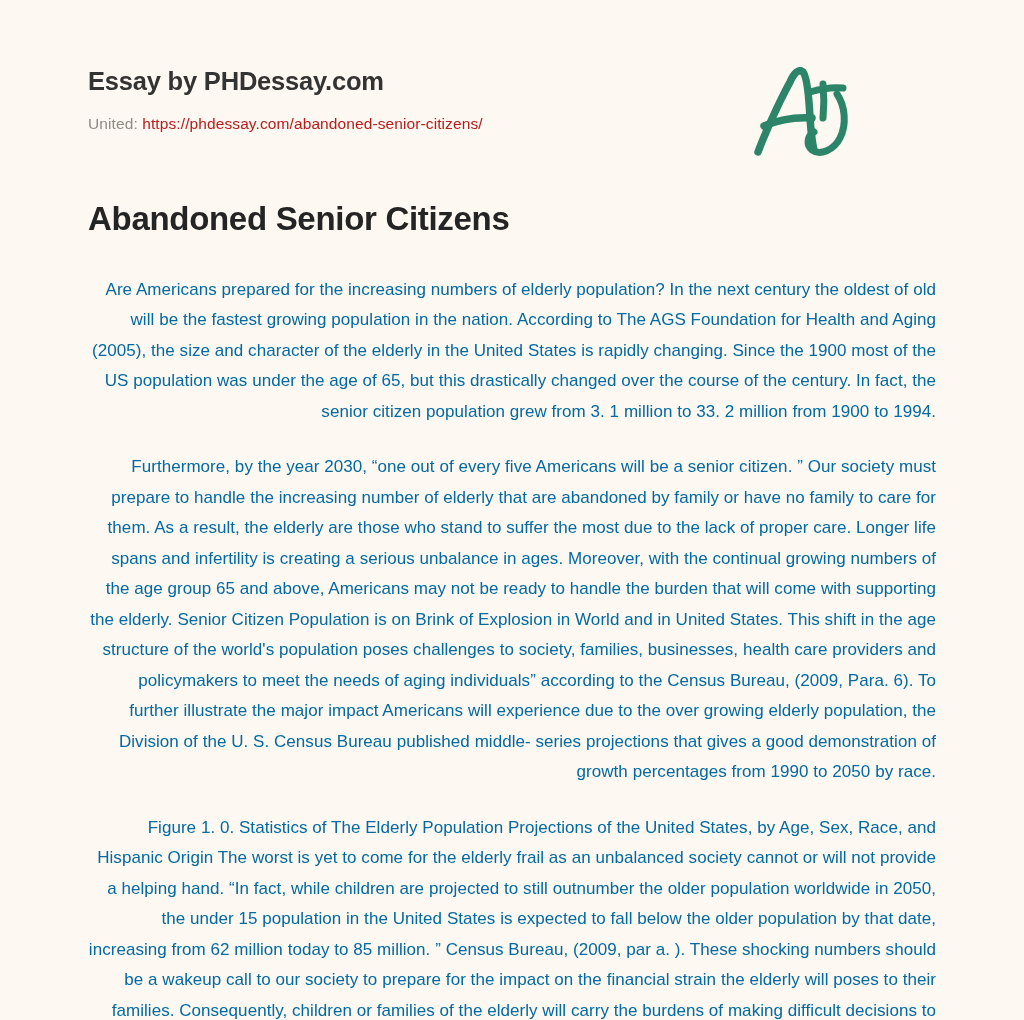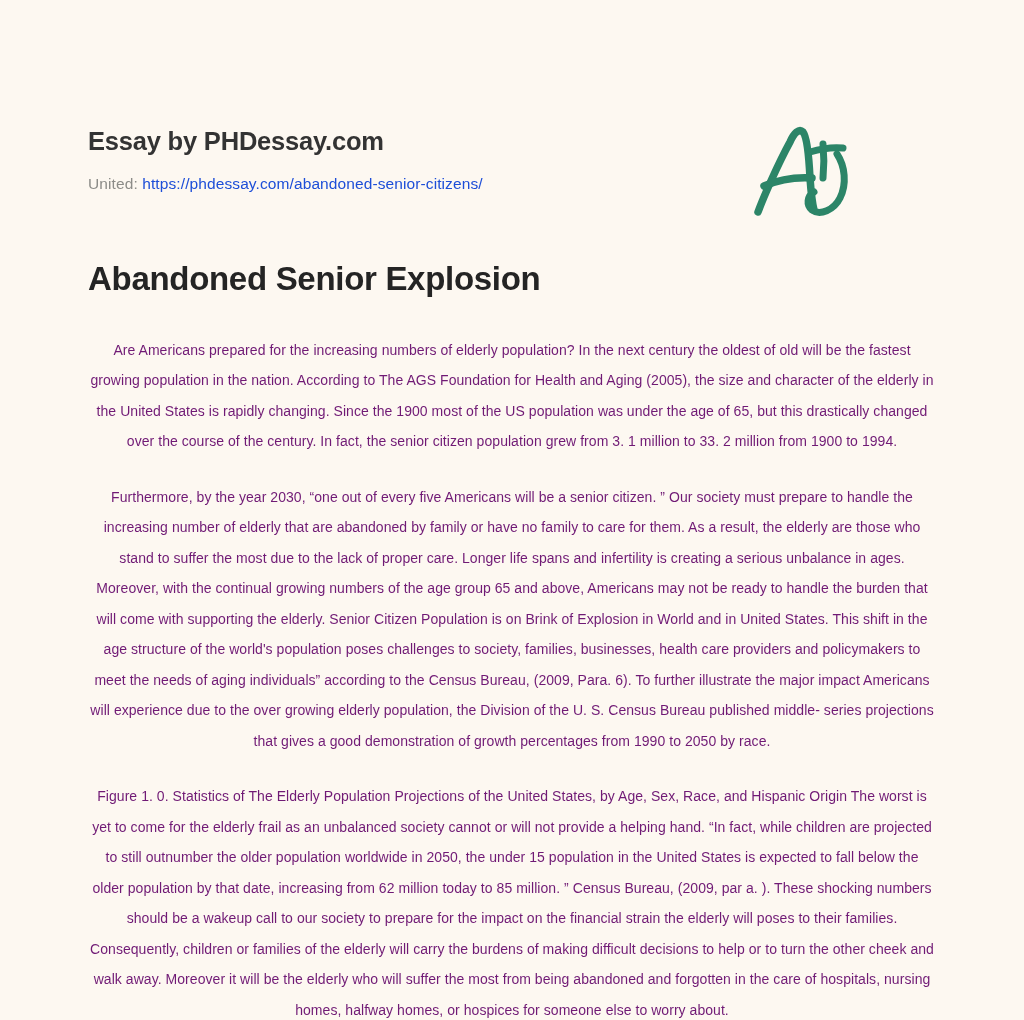--- a/index.html
+++ b/index.html
@@ -15,22 +15,21 @@
     font-family: "Liberation Sans", sans-serif;
     color: #3a3a3a;
     -webkit-font-smoothing: antialiased;
   }
   .page {
     position: relative;
     width: 1024px;
     height: 808px;
     background: #fdf8f1;
     box-sizing: border-box;
-    padding: 12px 88px;
-    margin-top: 48px;
+    padding: 0 88px;
   }
 
   
   .header {
     position: relative;
     padding-top: 66px;
   }
   .brand-line {
     font-size: 25.5px;
     font-weight: 700;
@@ -44,21 +43,21 @@
     padding-top: 17px;
     font-size: 15.5px;
     color: #8c8c88;
     line-height: 1.3;
     letter-spacing: 0.1px;
   }
   .source-label {
     color: #8c8c88;
   }
   .source-url {
-    color: #1d4ed8;
+    color: #b91c1c;
     text-decoration: none;
   }
 
   
   .logo {
     position: absolute;
     top: 56px;
     right: 72px;
     width: 120px;
     height: 112px;
@@ -76,24 +75,24 @@
     color: #242424;
     line-height: 1.25;
   }
 
   
   .article {
     padding-top: 36px;
   }
   .article p {
     margin: 0 0 25px 0;
-    font-size: 14px;
+    font-size: 17px;
     line-height: 30.5px;
-    color: #701a75;
-    text-align: center;
+    color: #0369a1;
+    text-align: right;
     letter-spacing: 0.05px;
   }
   .article p:last-child { margin-bottom: 0; }
 </style>
 </head>
 <body>
 
 <div class="page">
 
   <div class="header">
@@ -111,21 +110,21 @@
         <path d="M20 70 C34 64, 52 61, 68 62"></path>
 
         <path d="M79 28 C80 38, 80 52, 79 62" stroke-width="7"></path>
         <path d="M66 36 C76 33, 90 31, 99 32" stroke-width="7"></path>
 
         <path d="M93 38 C101 50, 103 68, 96 82 C90 94, 76 100, 68 94 C62 89, 63 80, 70 76" stroke-width="7"></path>
       </svg>
     </div>
   </div>
 
-  <h1 class="doc-title">Abandoned Senior Explosion</h1>
+  <h1 class="doc-title">Abandoned Senior Citizens</h1>
 
   <div class="article">
     <p>Are Americans prepared for the increasing numbers of elderly population? In the next century the oldest of old will be the fastest growing population in the nation. According to The AGS Foundation for Health and Aging (2005), the size and character of the elderly in the United States is rapidly changing. Since the 1900 most of the US population was under the age of 65, but this drastically changed over the course of the century. In fact, the senior citizen population grew from 3. 1 million to 33. 2 million from 1900 to 1994.</p>
     <p>Furthermore, by the year 2030, “one out of every five Americans will be a senior citizen. ” Our society must prepare to handle the increasing number of elderly that are abandoned by family or have no family to care for them. As a result, the elderly are those who stand to suffer the most due to the lack of proper care. Longer life spans and infertility is creating a serious unbalance in ages. Moreover, with the continual growing numbers of the age group 65 and above, Americans may not be ready to handle the burden that will come with supporting the elderly. Senior Citizen Population is on Brink of Explosion in World and in United States. This shift in the age structure of the world's population poses challenges to society, families, businesses, health care providers and policymakers to meet the needs of aging individuals” according to the Census Bureau, (2009, Para. 6). To further illustrate the major impact Americans will experience due to the over growing elderly population, the Division of the U. S. Census Bureau published middle- series projections that gives a good demonstration of growth percentages from 1990 to 2050 by race.</p>
     <p>Figure 1. 0. Statistics of The Elderly Population Projections of the United States, by Age, Sex, Race, and Hispanic Origin The worst is yet to come for the elderly frail as an unbalanced society cannot or will not provide a helping hand. “In fact, while children are projected to still outnumber the older population worldwide in 2050, the under 15 population in the United States is expected to fall below the older population by that date, increasing from 62 million today to 85 million. ” Census Bureau, (2009, par a. ). These shocking numbers should be a wakeup call to our society to prepare for the impact on the financial strain the elderly will poses to their families. Consequently, children or families of the elderly will carry the burdens of making difficult decisions to help or to turn the other cheek and walk away. Moreover it will be the elderly who will suffer the most from being abandoned and forgotten in the care of hospitals, nursing homes, halfway homes, or hospices for someone else to worry about.</p>
 
   </div>
 
 </div>
 

